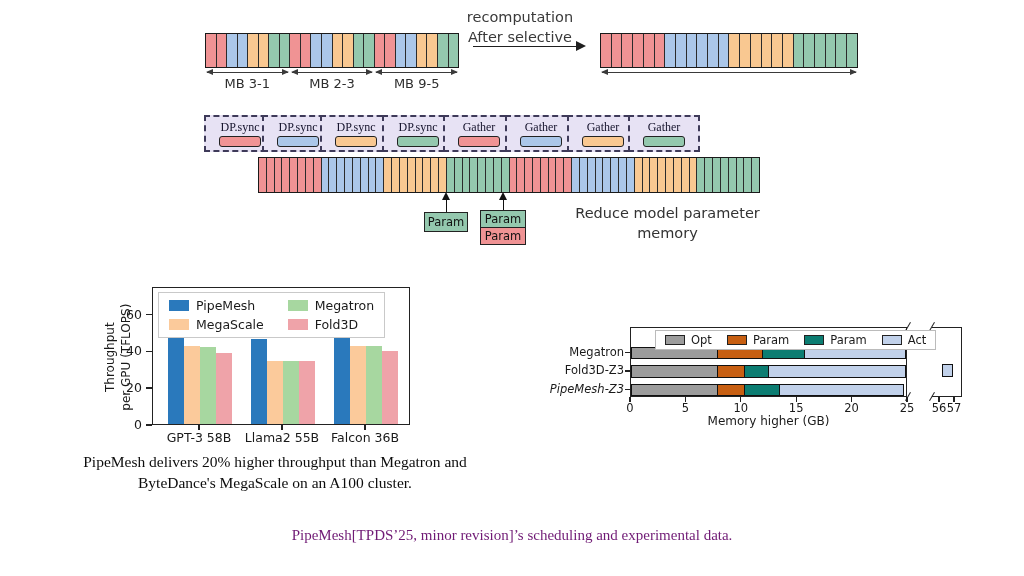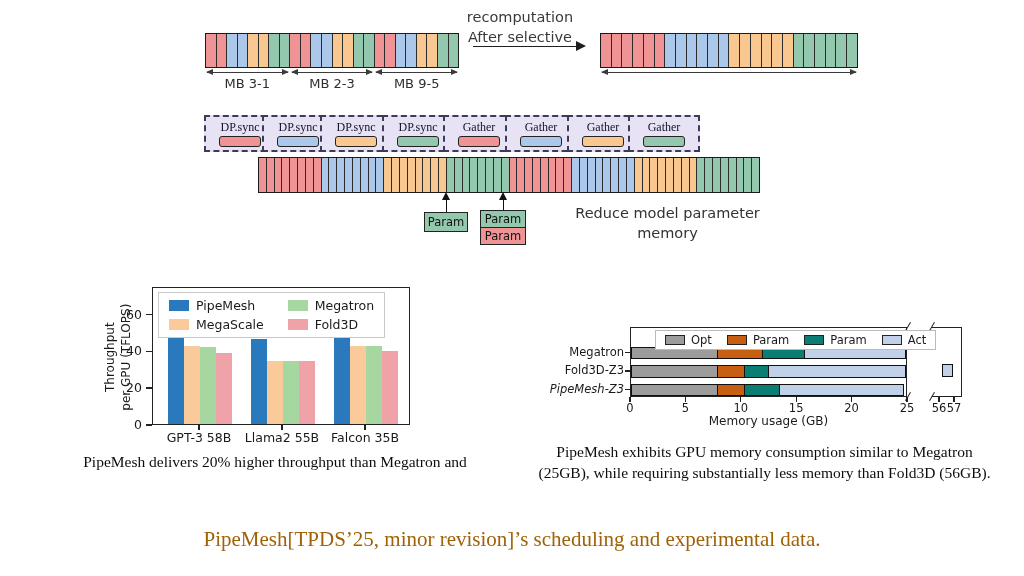--- a/index.html
+++ b/index.html
@@ -48,21 +48,21 @@
   .hseg:last-child{border-right:none;}
   .rowlbl{position:absolute;left:512px;width:112px;text-align:right;font-size:11.5px;color:#1a1a1a;}
   .xtick2-mark{position:absolute;width:1.4px;height:4.5px;background:#222;}
   .xtick2-lbl{position:absolute;width:26px;text-align:center;font-size:11.5px;color:#1a1a1a;}
   .xlab2{position:absolute;left:630px;top:414px;width:277px;text-align:center;font-size:12px;color:#1a1a1a;}
   .mini2{position:absolute;left:932px;top:327px;width:30px;height:70px;border-top:1.5px solid #222;border-right:1.5px solid #222;border-bottom:1.5px solid #222;box-sizing:border-box;}
   .mini-seg{position:absolute;border:1.2px solid #111;box-sizing:border-box;}
   .slash{position:absolute;width:10px;height:0;border-top:1.7px solid #222;transform:rotate(-60deg);}
   
   .cap{position:absolute;text-align:center;font-family:"Liberation Serif",serif;font-size:15.5px;color:#0d0d0d;line-height:1.35;}
-  .cap-bottom{position:absolute;left:0;top:527px;width:1024px;text-align:center;font-family:"Liberation Serif",serif;font-size:21px;color:#a16207;}
+  .cap-bottom{position:absolute;left:0;top:527px;width:1024px;text-align:center;font-family:"Liberation Serif",serif;font-size:15px;color:#701a75;}
 </style>
 </head>
 <body>
 
 <div class="canvas">
 
   <div class="seg-bar" id="bar-top-left" style="left:205px;top:33px;width:254px;height:35px">
       <div class="seg" style="background: rgb(240, 147, 148);"></div>
       <div class="seg" style="background: rgb(240, 147, 148);"></div>
       <div class="seg" style="background: rgb(171, 199, 233);"></div>
@@ -245,21 +245,21 @@
       <div class="ytick-lbl" style="position: absolute; left: 114px; top: 380.2px;">20</div>
       <div class="ytick-mark" style="position: absolute; left: 146px; top: 350.65px;"></div>
       <div class="ytick-lbl" style="position: absolute; left: 114px; top: 343.4px;">40</div>
       <div class="ytick-mark" style="position: absolute; left: 146px; top: 313.85px;"></div>
       <div class="ytick-lbl" style="position: absolute; left: 114px; top: 306.6px;">60</div>
       <div class="xtick-mark1" style="position: absolute; left: 198.25px; top: 425px;"></div>
       <div class="xcat" style="position: absolute; left: 151px; top: 430px;">GPT-3 58B</div>
       <div class="xtick-mark1" style="position: absolute; left: 281.25px; top: 425px;"></div>
       <div class="xcat" style="position: absolute; left: 234px; top: 430px;">Llama2 55B</div>
       <div class="xtick-mark1" style="position: absolute; left: 364.25px; top: 425px;"></div>
-      <div class="xcat" style="position: absolute; left: 317px; top: 430px;">Falcon 35B</div>
+      <div class="xcat" style="position: absolute; left: 317px; top: 430px;">Falcon 36B</div>
     </div>
 
   <div class="plot2" id="plot2">
       <div class="legend2">
         <div style="display: flex; align-items: center;">
           <div class="lswatch2" style="background: rgb(156, 156, 156);"></div>
           <div>Opt</div>
         </div>
         <div style="display: flex; align-items: center;">
           <div class="lswatch2" style="background: rgb(199, 95, 18);"></div>
@@ -316,28 +316,25 @@
       <div class="xtick2-mark" style="position: absolute; left: 938.3px; top: 397px;"></div>
       <div class="xtick2-lbl" style="position: absolute; left: 926px; top: 401px;">56</div>
       <div class="xtick2-mark" style="position: absolute; left: 953.3px; top: 397px;"></div>
       <div class="xtick2-lbl" style="position: absolute; left: 941px; top: 401px;">57</div>
       <div class="slash" style="left: 903px; top: 326px;"></div>
       <div class="slash" style="left: 903px; top: 396px;"></div>
       <div class="slash" style="left: 927px; top: 326px;"></div>
       <div class="slash" style="left: 927px; top: 396px;"></div>
     </div>
   <div class="mini2"></div>
-  <div class="xlab2">Memory usage (GB)</div>
+  <div class="xlab2">Memory higher (GB)</div>
 
   <div class="cap" style="left:55px;top:452px;width:440px">
     <div>PipeMesh delivers 20% higher throughput than Megatron and</div>
-  </div>
-  <div class="cap" style="left:512px;top:442px;width:505px">
-    <div>PipeMesh exhibits GPU memory consumption similar to Megatron</div>
-    <div>(25GB), while requiring substantially less memory than Fold3D (56GB).</div>
+    <div>ByteDance's MegaScale on an A100 cluster.</div>
   </div>
   <div class="cap-bottom">PipeMesh[TPDS’25, minor revision]’s scheduling and experimental data.</div>
 
 <div class="dbl-arrow" style="left: 207px; top: 72px; width: 80.6667px;"></div>
     <div class="mb-label" style="left: 205px; top: 76px; width: 84.6667px;">MB 3-1</div>
     <div class="dbl-arrow" style="left: 291.667px; top: 72px; width: 80.6667px;"></div>
     <div class="mb-label" style="left: 289.667px; top: 76px; width: 84.6667px;">MB 2-3</div>
     <div class="dbl-arrow" style="left: 376.333px; top: 72px; width: 80.6667px;"></div>
     <div class="mb-label" style="left: 374.333px; top: 76px; width: 84.6667px;">MB 9-5</div>
     <div class="dbox" style="left: 204px; top: 115px;">

